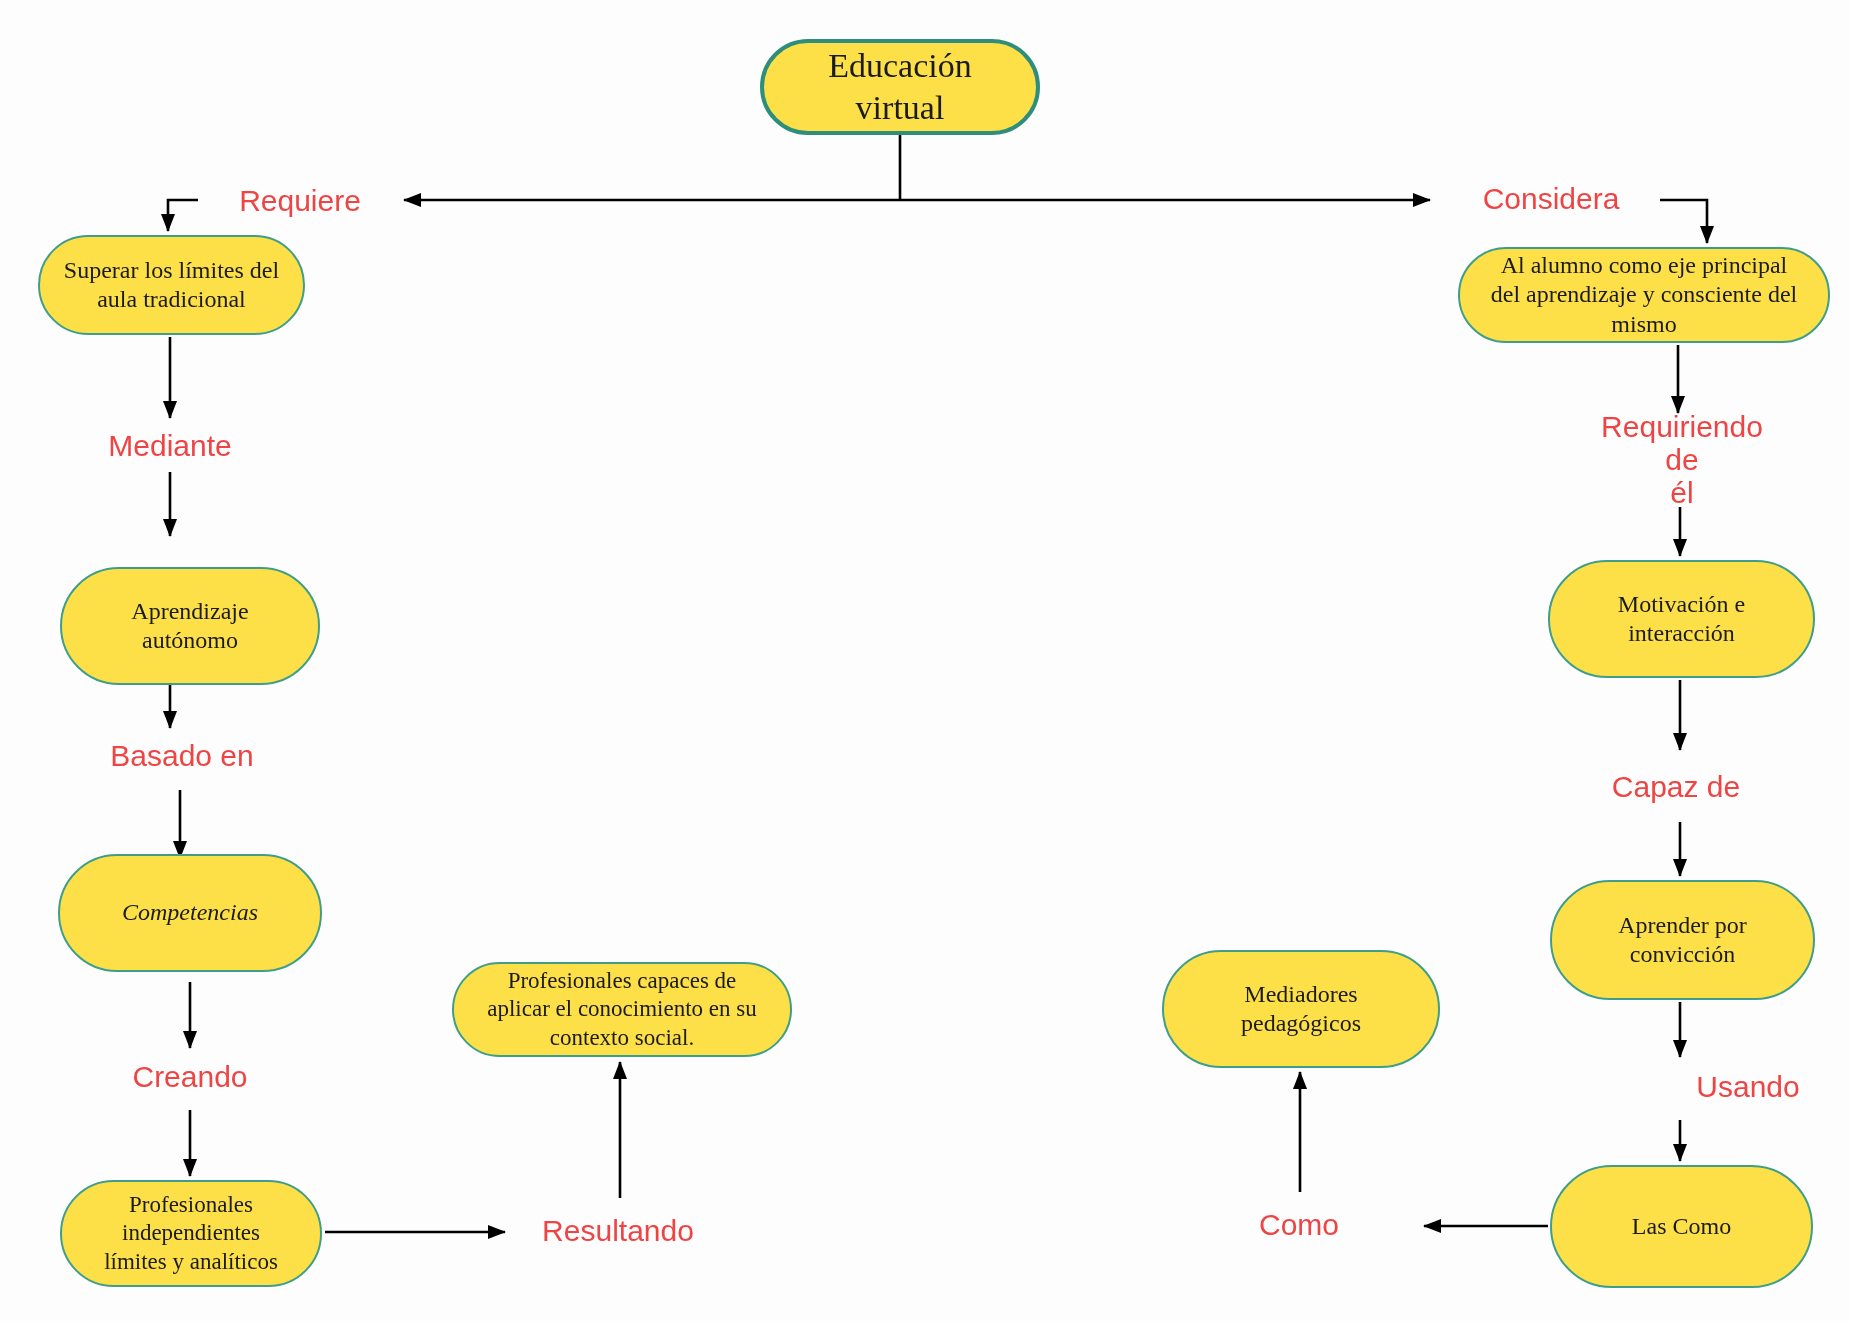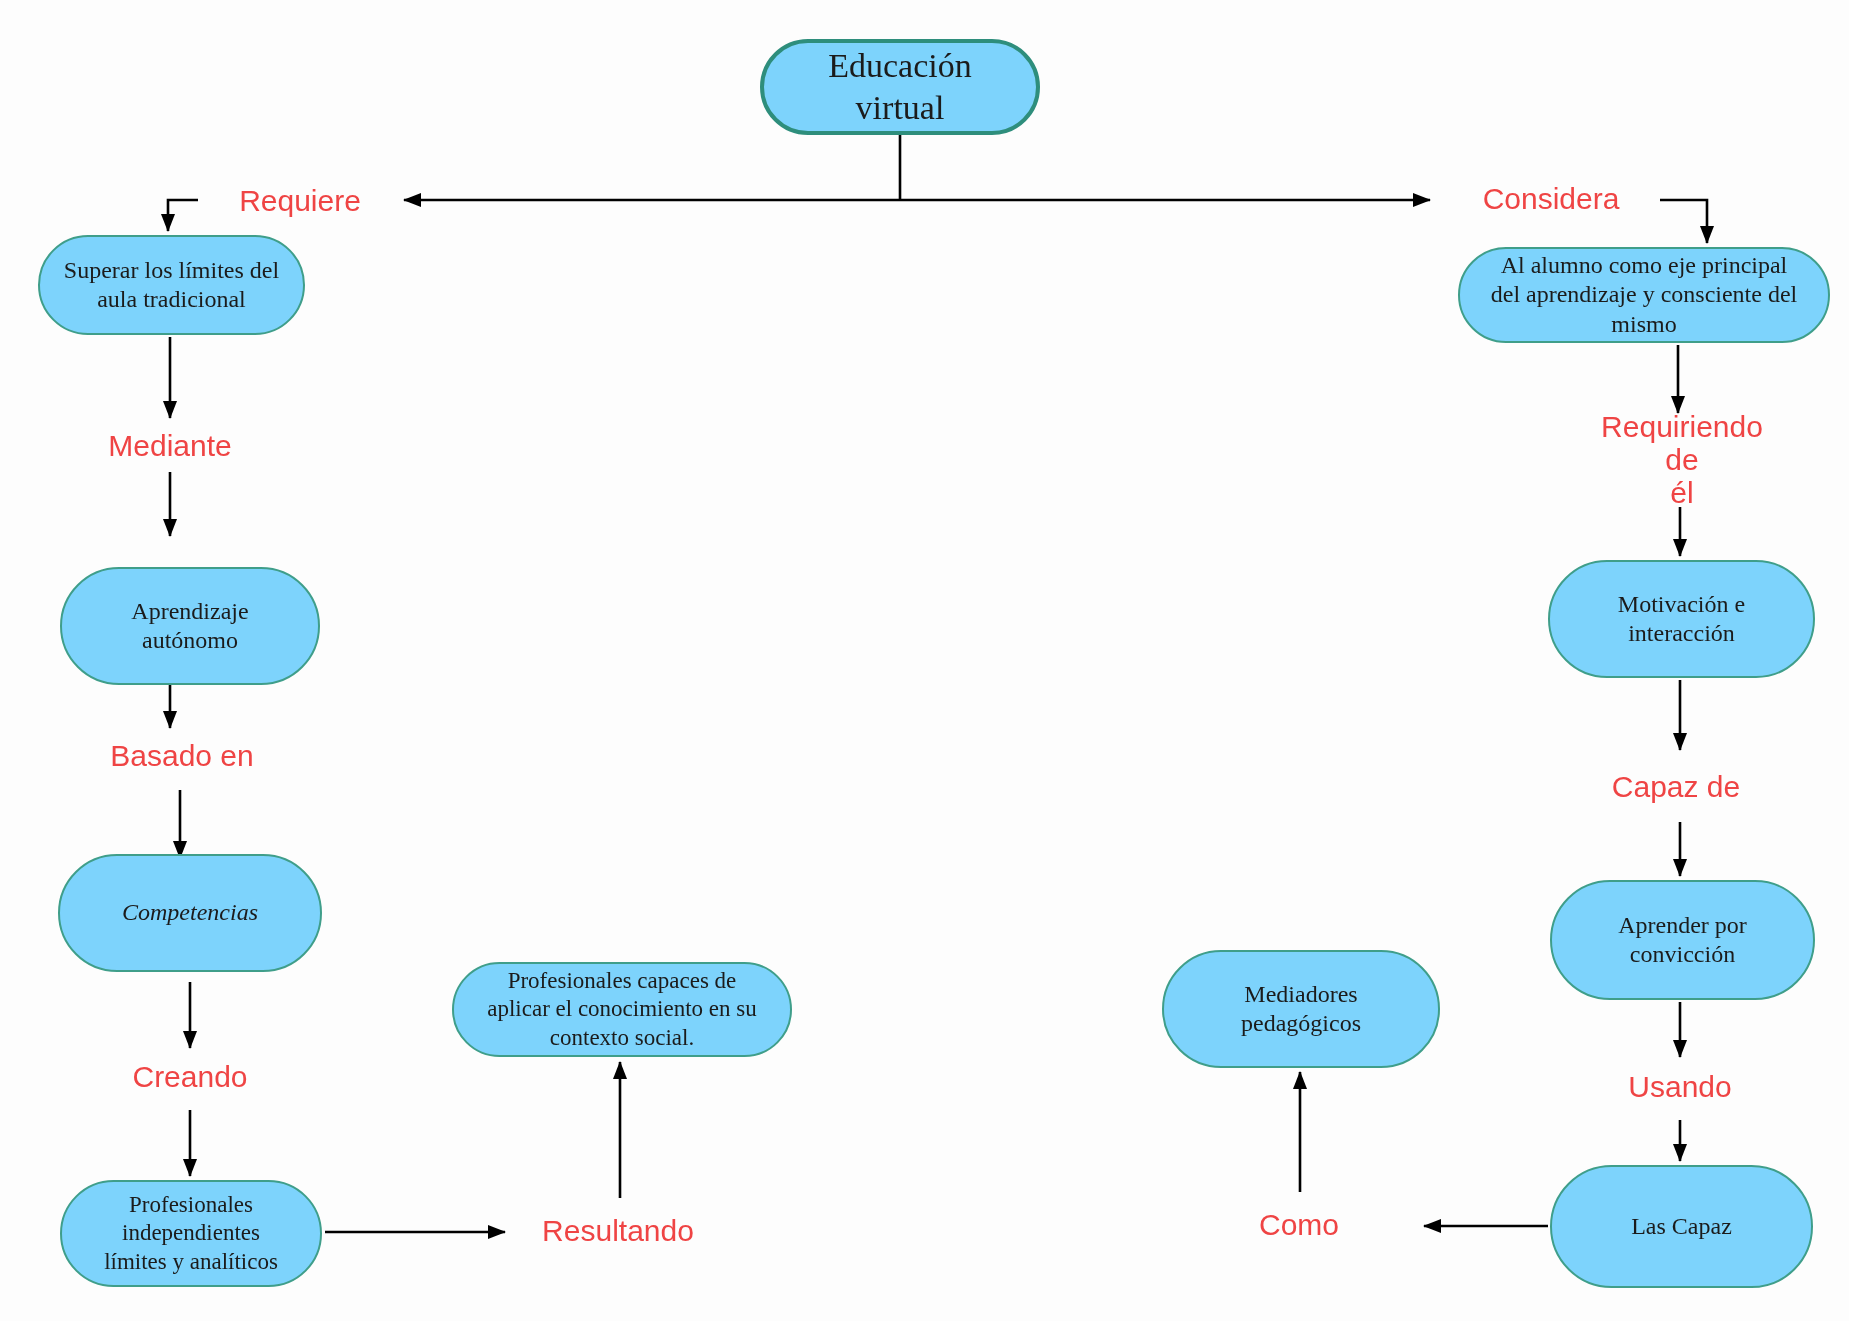--- a/index.html
+++ b/index.html
@@ -24,21 +24,21 @@
     left:0;top:0;
     width:1849px;height:1321px;
   }
   .node{
     position:absolute;
     display:flex;
     align-items:center;
     justify-content:center;
     text-align:center;
     white-space:pre-line;
-    background:#7dd3fc;
+    background:#fde047;
     border:2px solid var(--node-border-light);
     border-radius:999px;
     color:var(--text);
     font-family:"Liberation Serif","DejaVu Serif",serif;
     font-size:24px;
     line-height:1.22;
     box-sizing:border-box;
     padding:4px 10px;
   }
   .node.root{
@@ -118,21 +118,21 @@
   <div class="node" style="left:1458px; top:247px; width:372px; height:96px; font-size:24px;">Al alumno como eje principal
 del aprendizaje y consciente del
 mismo</div>
 
   <div class="node" style="left:1548px; top:560px; width:267px; height:118px;">Motivación e
 interacción</div>
 
   <div class="node" style="left:1550px; top:880px; width:265px; height:120px;">Aprender por
 convicción</div>
 
-  <div class="node" style="left:1550px; top:1165px; width:263px; height:123px;">Las Capaz</div>
+  <div class="node" style="left:1550px; top:1165px; width:263px; height:123px;">Las Como</div>
 
   <div class="node" style="left:1162px; top:950px; width:278px; height:118px;">Mediadores
 pedagógicos</div>
 
   <div class="edge-label" style="left:300px; top:200px;">Requiere</div>
 
   <div class="edge-label" style="left:1551px; top:198px;">Considera</div>
 
   <div class="edge-label" style="left:170px; top:445px;">Mediante</div>
 
@@ -140,17 +140,17 @@
 
   <div class="edge-label" style="left:190px; top:1076px;">Creando</div>
 
   <div class="edge-label" style="left:618px; top:1230px;">Resultando</div>
 
   <div class="edge-label" style="left:1682px; top:459px;">Requiriendo de
 él</div>
 
   <div class="edge-label" style="left:1676px; top:786px;">Capaz de</div>
 
-  <div class="edge-label" style="left:1680px; top:1086px;">Usando</div>
+  <div class="edge-label" style="left:1748px; top:1086px;">Usando</div>
 
   <div class="edge-label" style="left:1299px; top:1224px;">Como</div>
 
 </div>
 
 </body></html>

